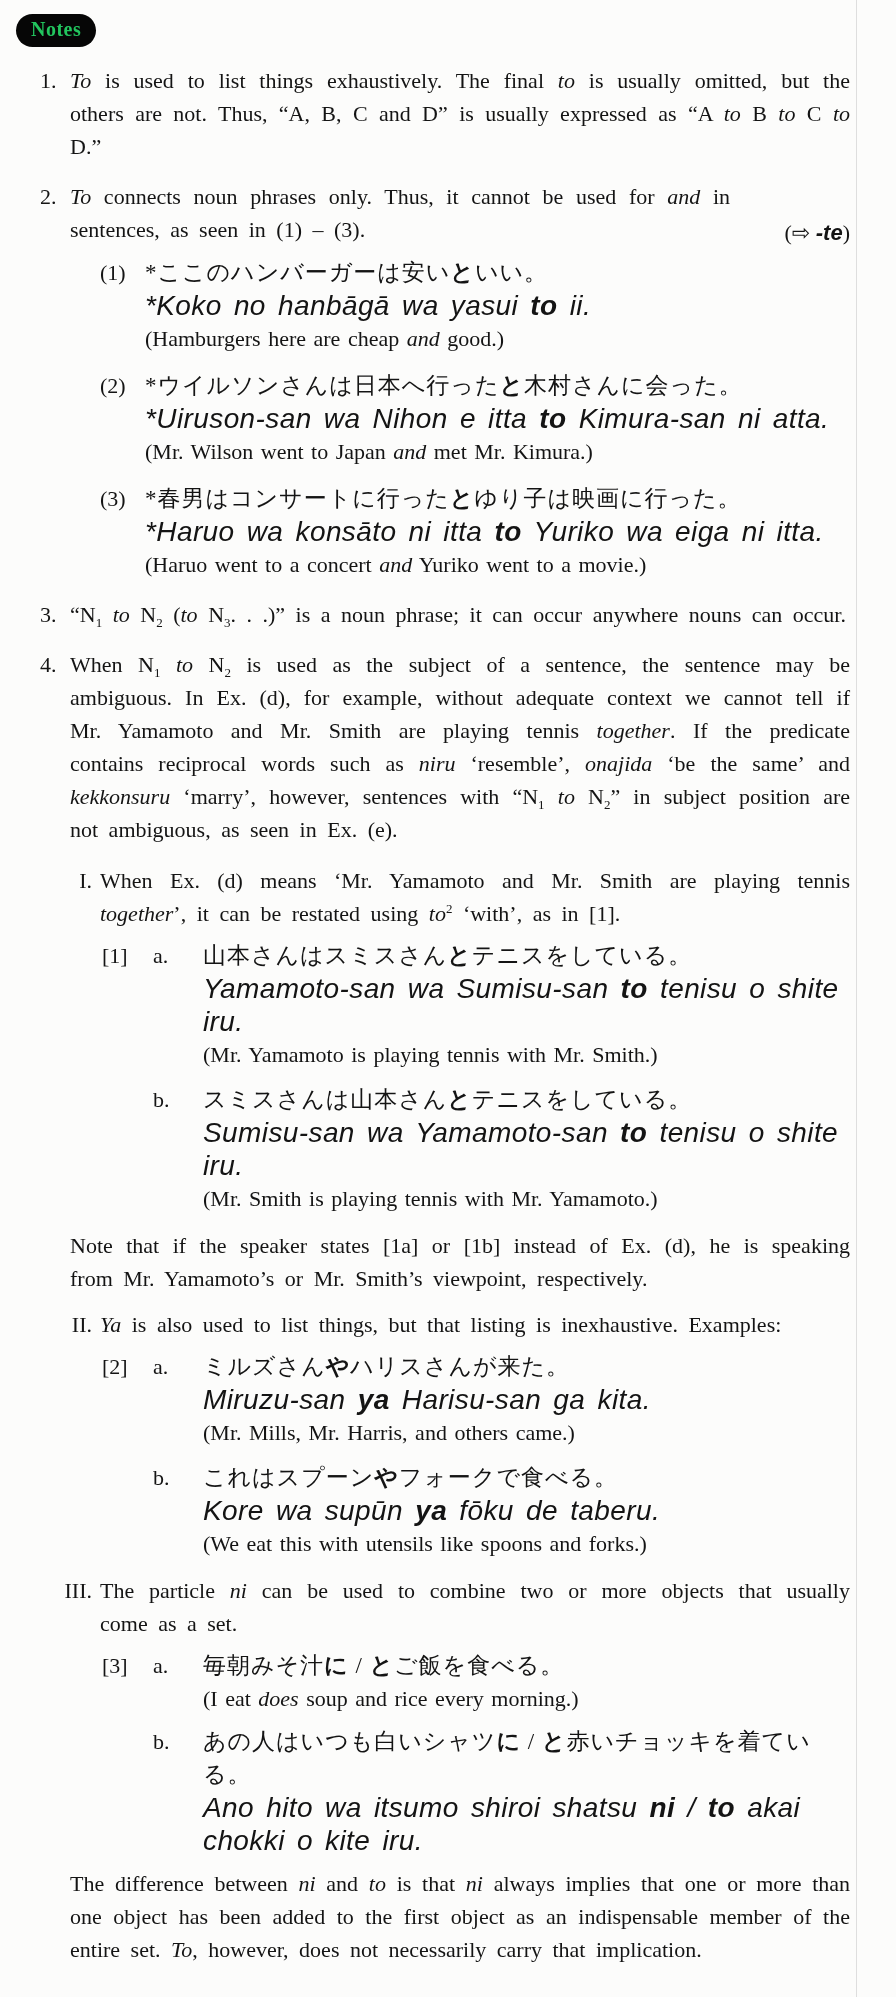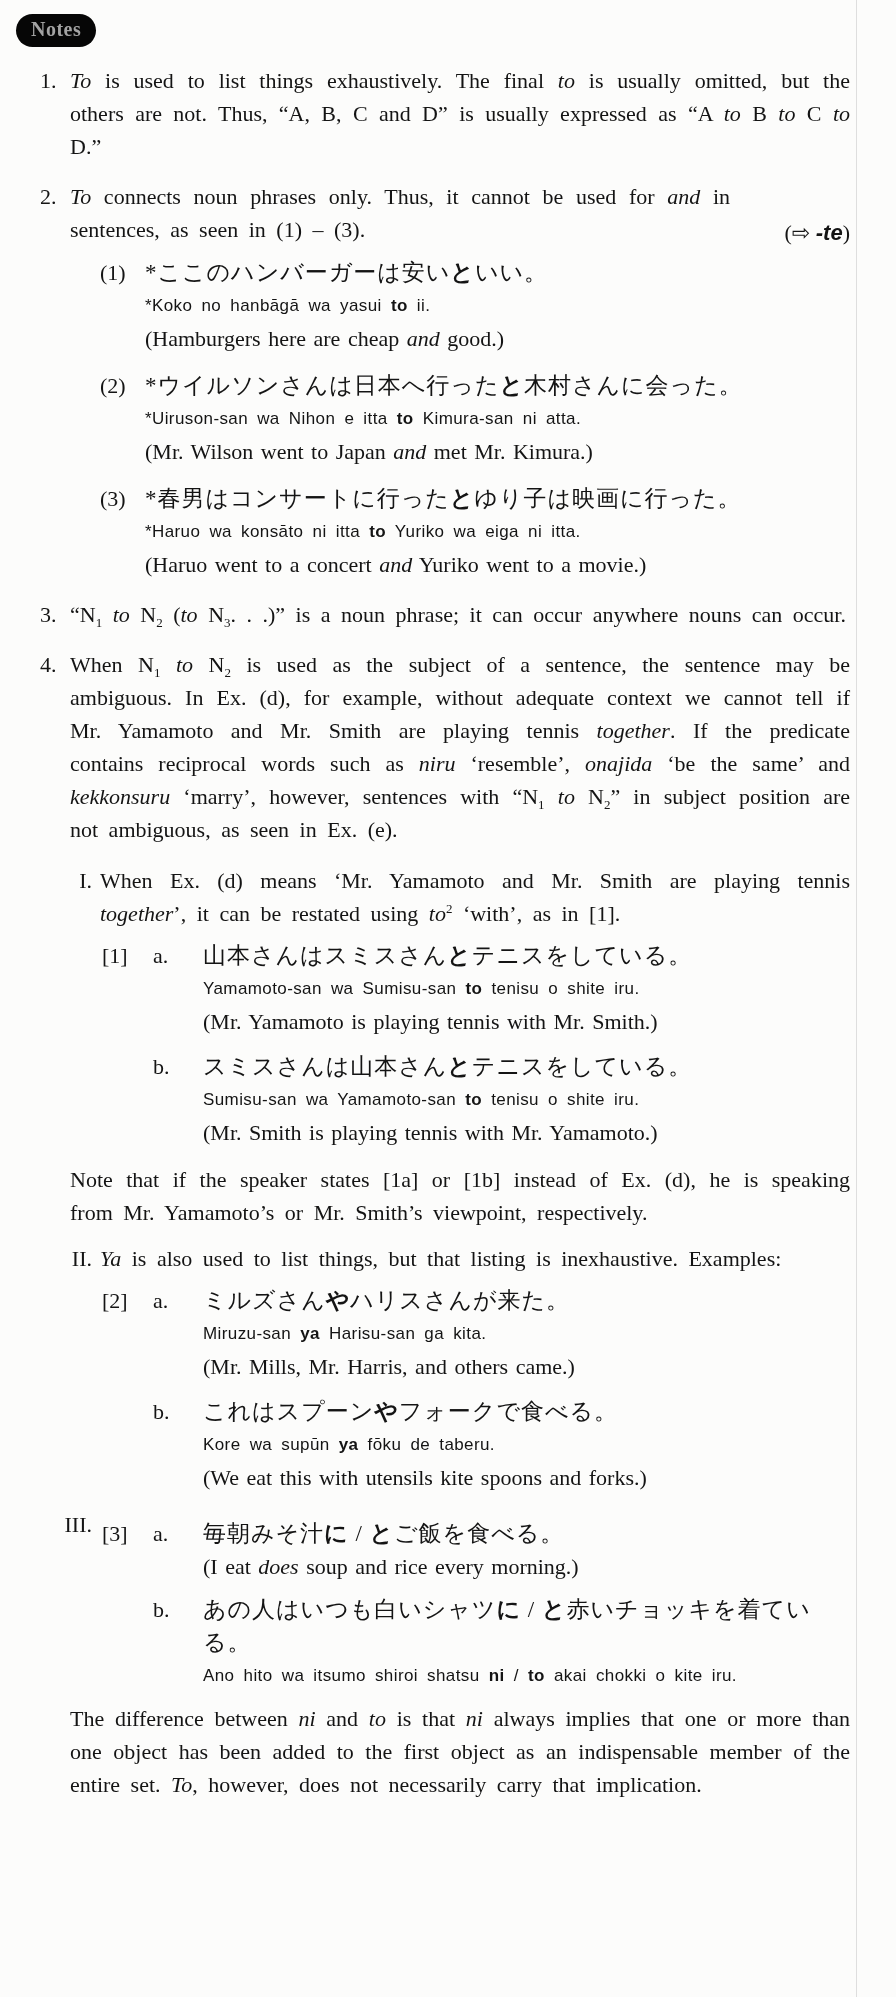--- a/index.html
+++ b/index.html
@@ -6,21 +6,21 @@
   body{
     width:896px;height:1997px;overflow:hidden;position:relative;
     background:#fcfcfb;color:#141414;
     font-family:"Liberation Serif","DejaVu Serif",serif;
   }
   .page{position:relative;width:896px;height:1997px;}
   .edge-line{position:absolute;left:856px;top:0;width:1px;height:1997px;background:#dedede;}
 
   .badge{
     display:inline-block;margin:14px 0 0 16px;
-    background:#060606;color:#a3a3a3;border-radius:17px;
+    background:#060606;color:#22c55e;border-radius:17px;
     padding:3px 15px 6px 15px;font-weight:bold;font-size:20px;line-height:24px;
     letter-spacing:0.5px;
   }
 
   .para{font-size:22px;line-height:33px;text-align:justify;word-spacing:5px;}
   .para:after{content:"";display:inline-block;width:0;}
 
   .note-item{display:flex;margin:17px 46px 0 40px;}
   .note-item .marker{flex:none;width:30px;font-size:22px;line-height:33px;}
   .note-item .ibody{flex:1;min-width:0;}
@@ -38,21 +38,21 @@
   .crossref b{font-family:"Liberation Sans","DejaVu Sans",sans-serif;font-style:italic;}
 
   .sub-example{display:grid;grid-template-columns:45px 1fr;margin:10px 0 0 30px;}
   .sub-example .exnum{font-size:22px;line-height:33px;}
 
   .br-example{display:grid;grid-template-columns:51px 50px 1fr;margin:9px 0 0 2px;}
   .br-example .bracket,.br-example .letter{font-size:22px;line-height:33px;}
 
   .jp{font-size:23px;line-height:33px;letter-spacing:1px;
       font-family:"Liberation Serif","DejaVu Serif",serif;}
-  .romaji{font-size:17px;line-height:33px;letter-spacing:0.4px;word-spacing:4px;
+  .romaji{font-size:28px;line-height:33px;font-style:italic;letter-spacing:0.4px;word-spacing:4px;
       font-family:"Liberation Sans","DejaVu Sans",sans-serif;}
   .gloss{font-size:22px;line-height:33px;word-spacing:2px;}
 
   .cont-para{margin:14px 46px 0 70px;}
 
   sub{font-size:13px;line-height:0;}
   sup{font-size:13px;line-height:0;}
   b{font-weight:bold;}
   i{font-style:italic;}
 </style>
@@ -176,30 +176,31 @@
           <div class="gloss">(Mr. Mills, Mr. Harris, and others came.)</div>
         </div>
       </div>
 
       <div class="br-example" style="margin-top:12px">
         <span class="bracket"></span>
         <span class="letter">b.</span>
         <div>
           <div class="jp">これはスプーン<b>や</b>フォークで食べる。</div>
           <div class="romaji">Kore wa supūn <b>ya</b> fōku de taberu.</div>
-          <div class="gloss">(We eat this with utensils kite spoons and forks.)</div>
+          <div class="gloss">(We eat this with utensils like spoons and forks.)</div>
         </div>
       </div>
     </div>
   </div>
 
   
   <div class="rsection" style="margin-top:14px">
     <span class="rmarker">III.</span>
     <div class="rbody">
+      <p class="para" style="margin:0">The particle <i>ni</i> can be used to combine two or more objects that usually come as a set.</p>
 
       <div class="br-example">
         <span class="bracket">[3]</span>
         <span class="letter">a.</span>
         <div>
           <div class="jp">毎朝みそ汁<b>に</b> / <b>と</b>ご飯を食べる。</div>
           <div class="gloss">(I eat <i>does</i> soup and rice every morning.)</div>
         </div>
       </div>
 

